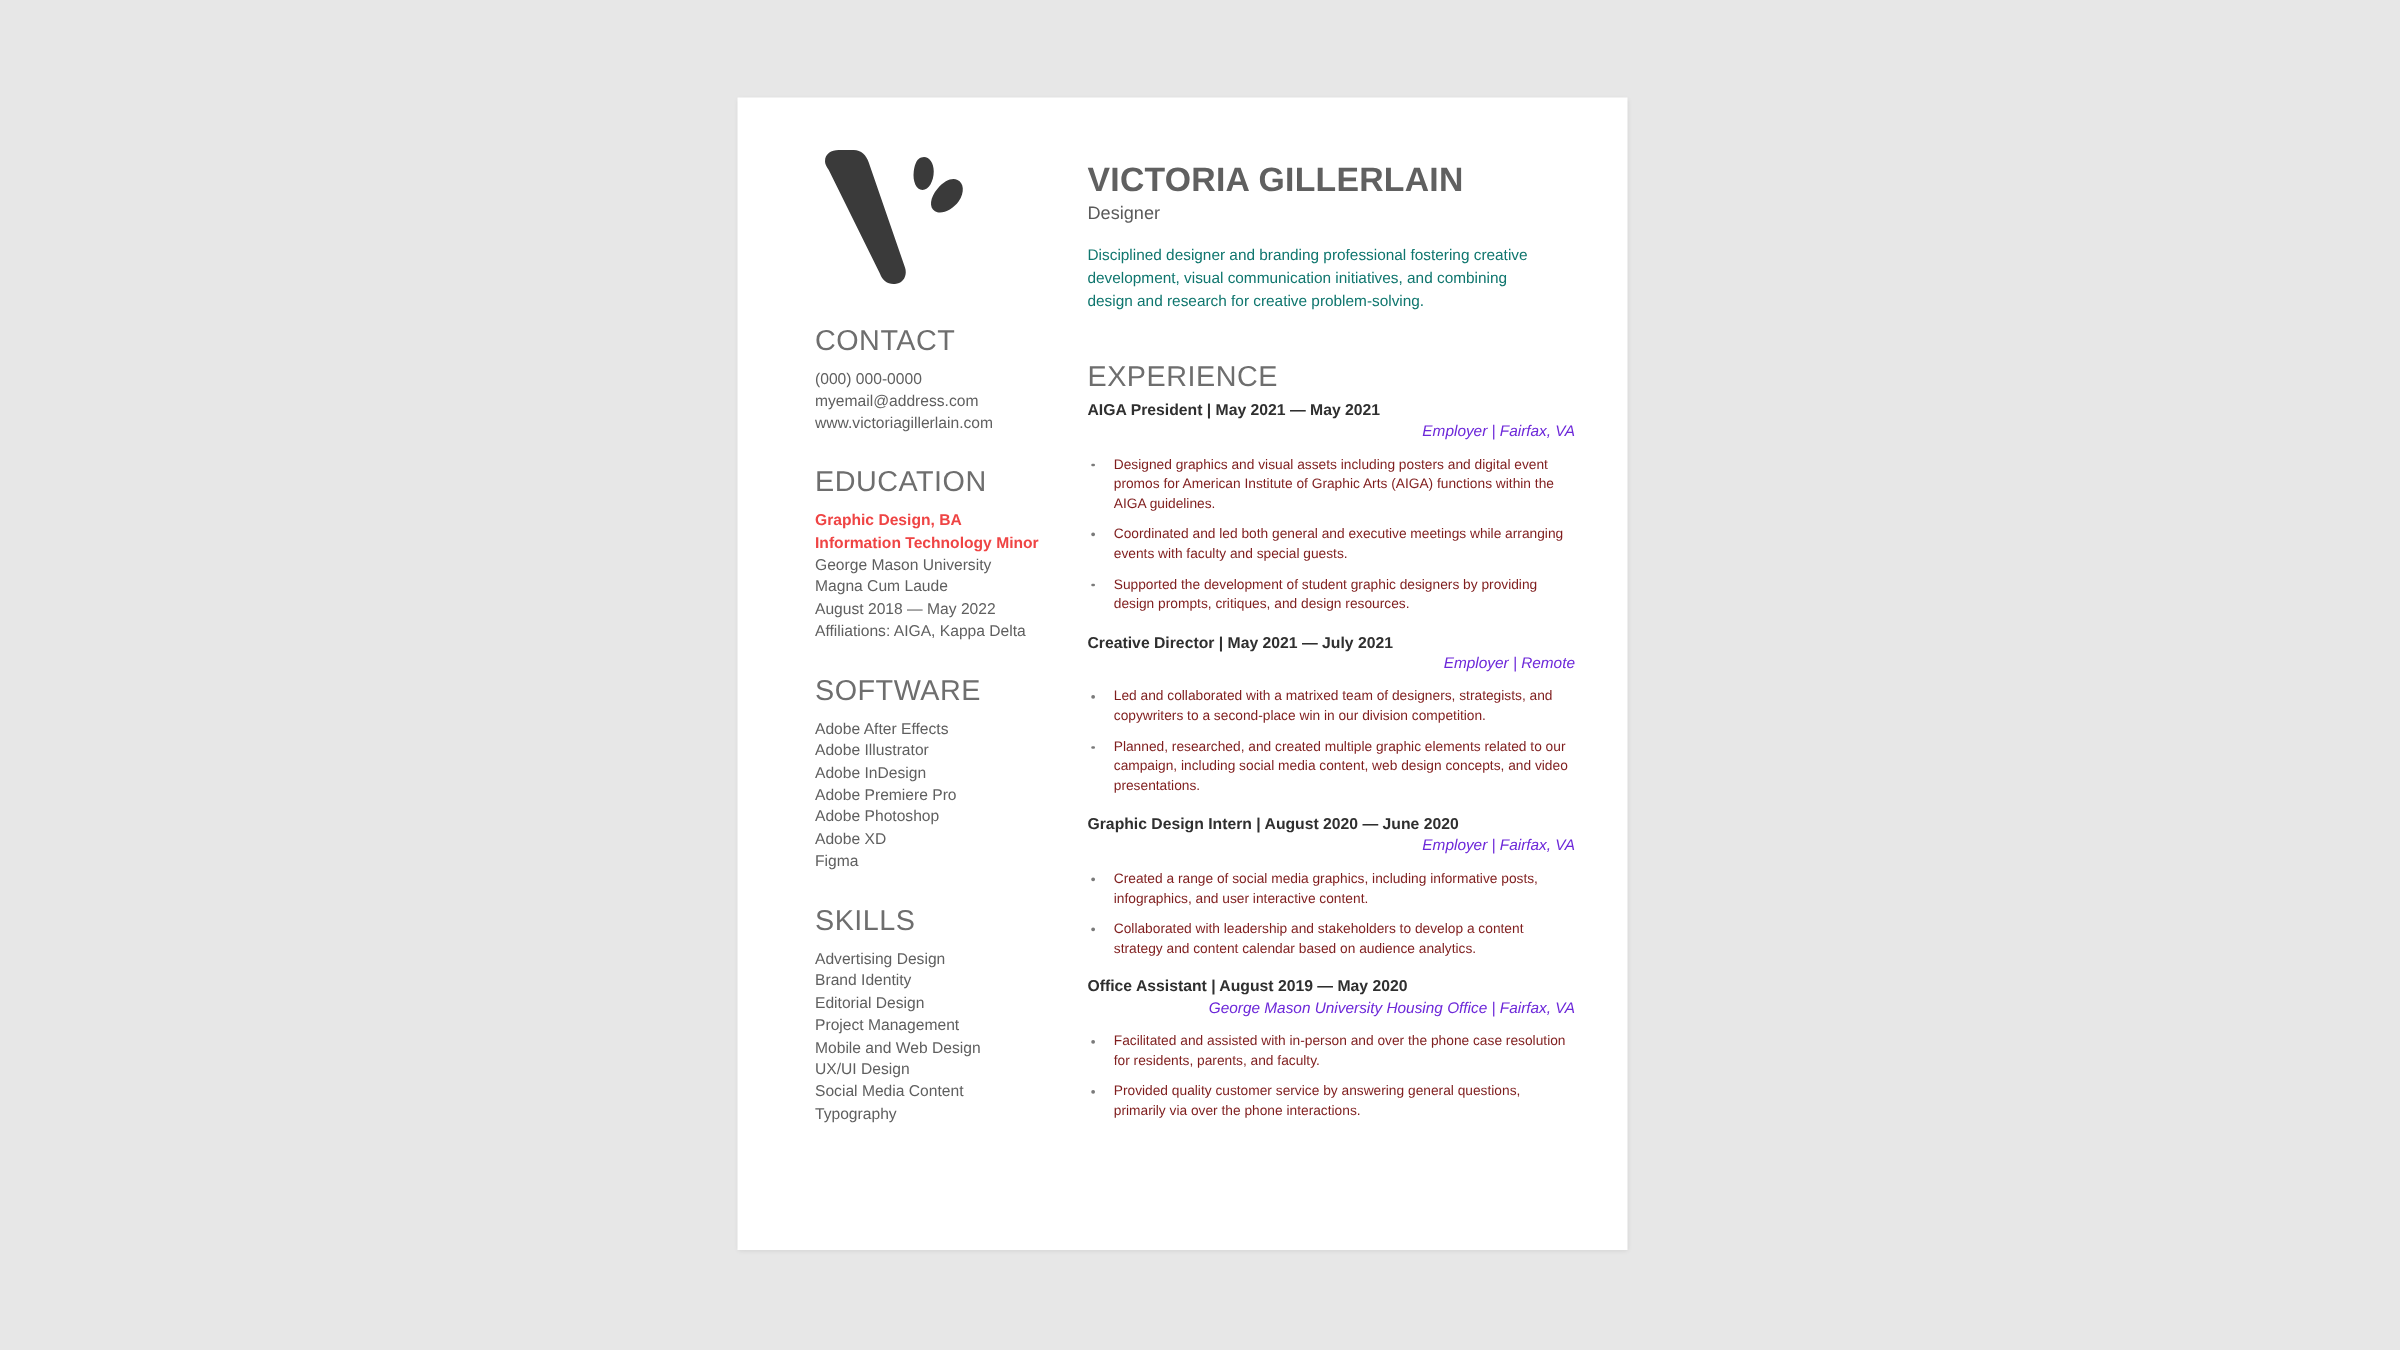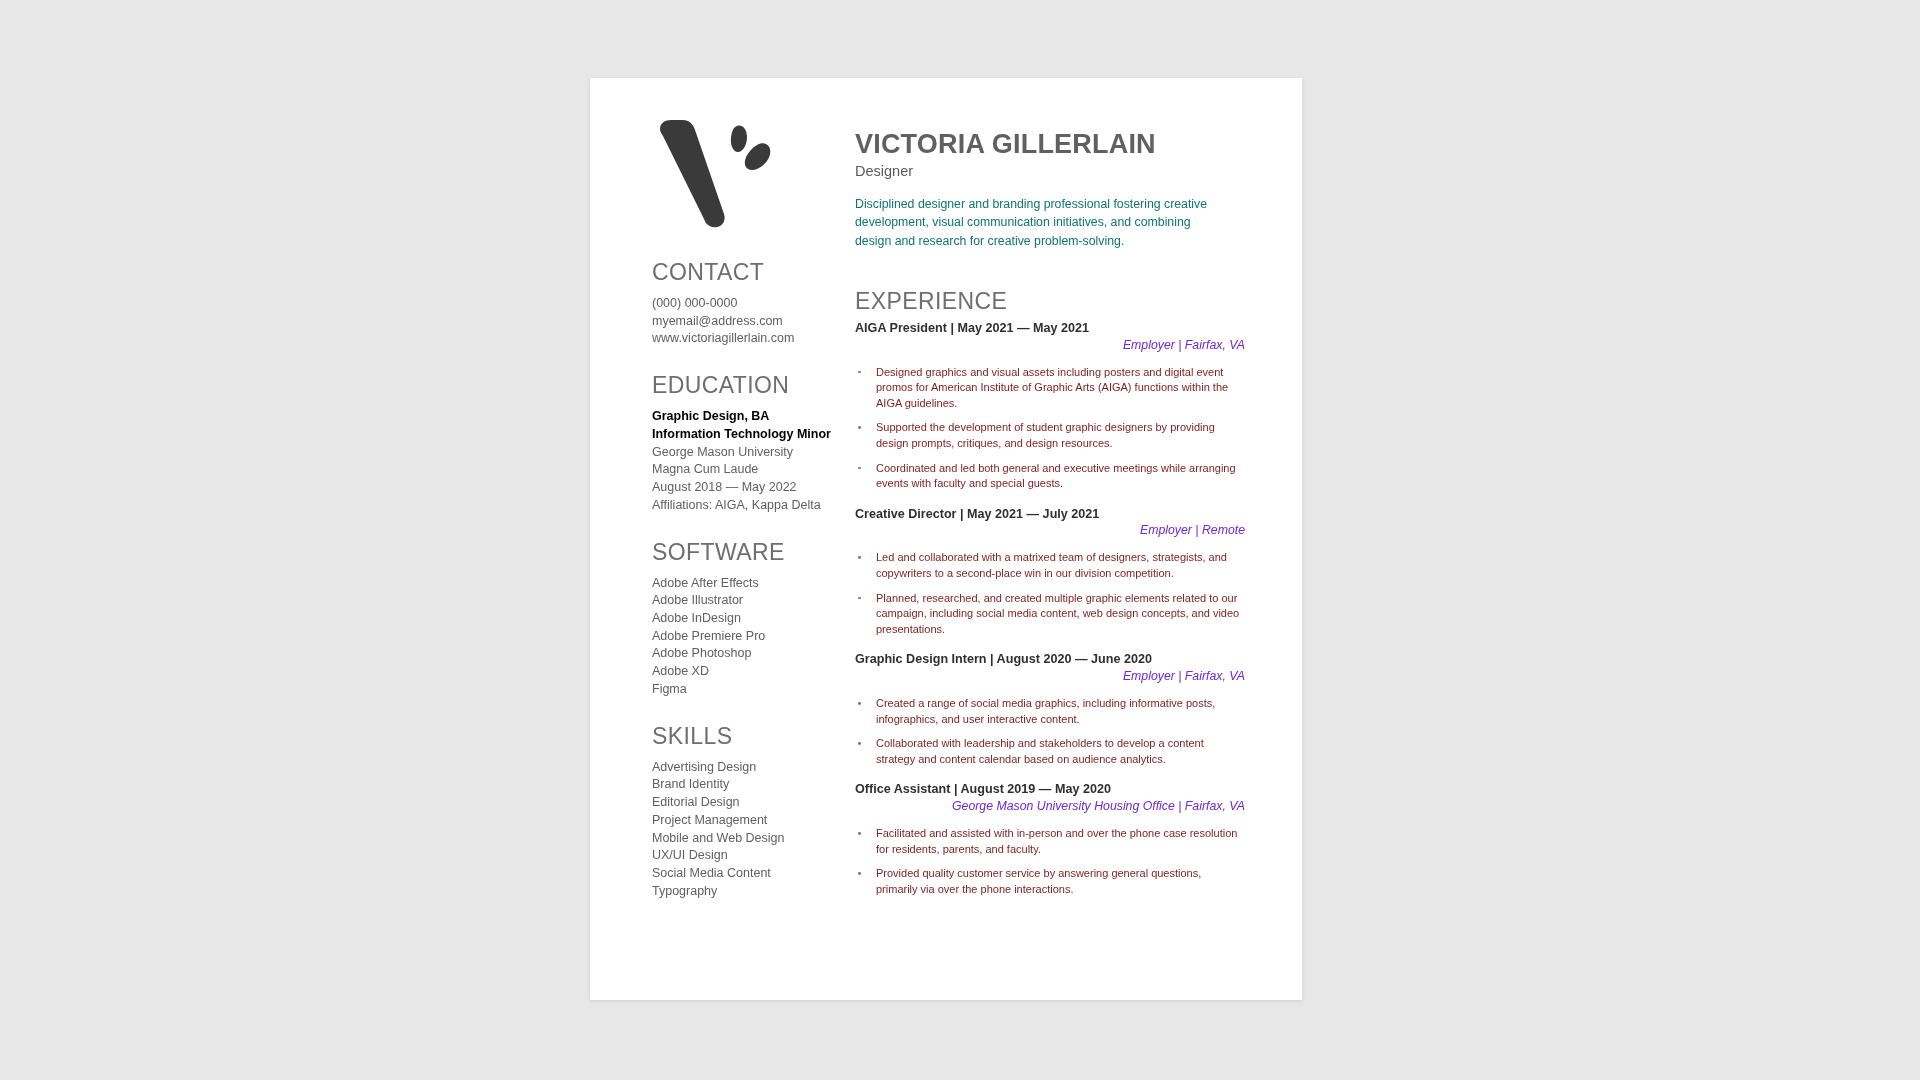--- a/index.html
+++ b/index.html
@@ -45,21 +45,21 @@
   
   .col-left {
     position: absolute;
     left: 62px;
     top: 40px;
     width: 212px;
   }
 
   .col-right {
     position: absolute;
-    left: 265px;
+    left: 280px;
     top: 52px;
     width: 390px;
   }
 
   
   .logo {
     position: relative;
     width: 120px;
     height: 120px;
     margin-left: 2px;
@@ -87,21 +87,21 @@
   .line {
     font-size: 12.5px;
     color: #5f5f5f;
     line-height: 1.16;
     padding: 1.6px 0;
     white-space: nowrap;
   }
 
   .line.bold {
     font-weight: 700;
-    color: #000000;
+    color: #ef4444;
   }
 
   
   .name {
     font-size: 27px;
     font-weight: 700;
     letter-spacing: 0.2px;
     color: #606060;
     line-height: 1.08;
     text-transform: uppercase;
@@ -242,22 +242,22 @@
         </div>
 
         <div class="exp-head-wrap">
           <div class="section-head tight">EXPERIENCE</div>
 
           <div class="job">
             <div class="job-title">AIGA President | May 2021 — May 2021</div>
             <div class="job-meta">Employer | Fairfax, VA</div>
             <div class="bullets">
               <div class="bullet"><span class="dot"></span><span>Designed graphics and visual assets including posters and digital event promos for American Institute of Graphic Arts (AIGA) functions within the AIGA guidelines.</span></div>
+              <div class="bullet"><span class="dot"></span><span>Coordinated and led both general and executive meetings while arranging events with faculty and special guests.</span></div>
               <div class="bullet"><span class="dot"></span><span>Supported the development of student graphic designers by providing design prompts, critiques, and design resources.</span></div>
-              <div class="bullet"><span class="dot"></span><span>Coordinated and led both general and executive meetings while arranging events with faculty and special guests.</span></div>
             </div>
           </div>
 
           <div class="job">
             <div class="job-title">Creative Director | May 2021 — July 2021</div>
             <div class="job-meta">Employer | Remote</div>
             <div class="bullets">
               <div class="bullet"><span class="dot"></span><span>Led and collaborated with a matrixed team of designers, strategists, and copywriters to a second-place win in our division competition.</span></div>
               <div class="bullet"><span class="dot"></span><span>Planned, researched, and created multiple graphic elements related to our campaign, including social media content, web design concepts, and video presentations.</span></div>
             </div>

